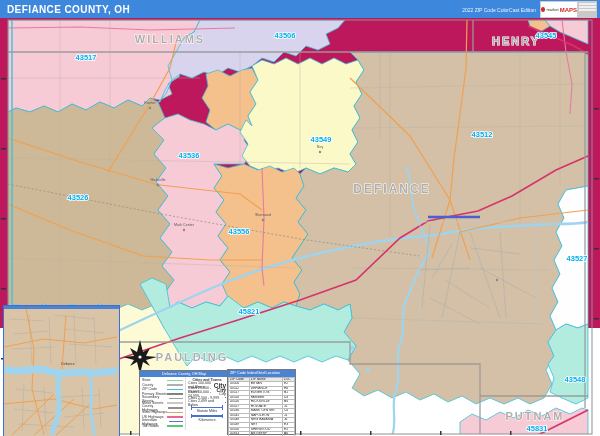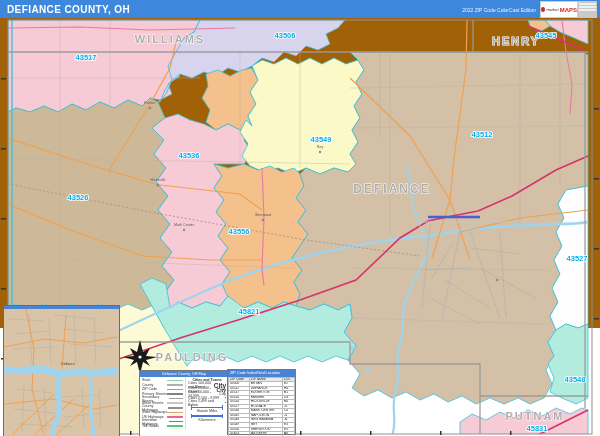--- a/index.html
+++ b/index.html
@@ -10,21 +10,21 @@
   .hdr-title{position:absolute;left:7px;top:4px;font-size:10px;font-weight:bold;color:#ffffff;letter-spacing:.4px;}
   .hdr-edition{position:absolute;right:64px;top:7px;font-size:5px;color:#eaf2ff;}
   .logo{position:absolute;right:22px;top:1px;width:36px;height:15px;background:#ffffff;border:0.5px solid #ccc;
         display:flex;align-items:center;justify-content:center;gap:1px;}
   .logo-dot{width:5px;height:5px;border-radius:50%;background:#d22a2a;}
   .logo-market{font-size:4px;color:#333;}
   .logo-maps{font-size:6px;font-weight:bold;color:#d22a2a;}
   .logo-side{position:absolute;right:3px;top:1px;width:17px;height:15px;background:#c9c9c9;padding:1px;}
   .logo-side div{height:2px;margin:1px 0;background:#efefef;}
   
-  .map{position:absolute;left:0;top:18px;width:600px;height:310px;background:#a16207;}
+  .map{position:absolute;left:0;top:18px;width:600px;height:310px;background:#be185d;}
   
   .inset{position:absolute;left:3px;top:305px;width:115px;height:130px;border:1px solid #3b6fd4;background:#d9c4a8;}
   .inset-bar{position:absolute;left:0;top:0;width:100%;height:3px;background:#4a83d4;}
   
   .legend{position:absolute;left:139px;top:370px;width:88px;height:65px;background:#ffffff;border:0.5px solid #777;font-size:3.6px;color:#333;}
   .legend-hd{height:6px;background:#4a83d4;color:#fff;font-size:3.8px;text-align:center;line-height:6px;}
   .legend-body{display:flex;}
   .lg-left{width:52%;padding:1px 2px;}
   .lg-right{width:48%;padding:1px 2px;border-left:0.5px solid #ddd;}
   .lg-row{display:flex;justify-content:space-between;align-items:center;height:4.6px;}

